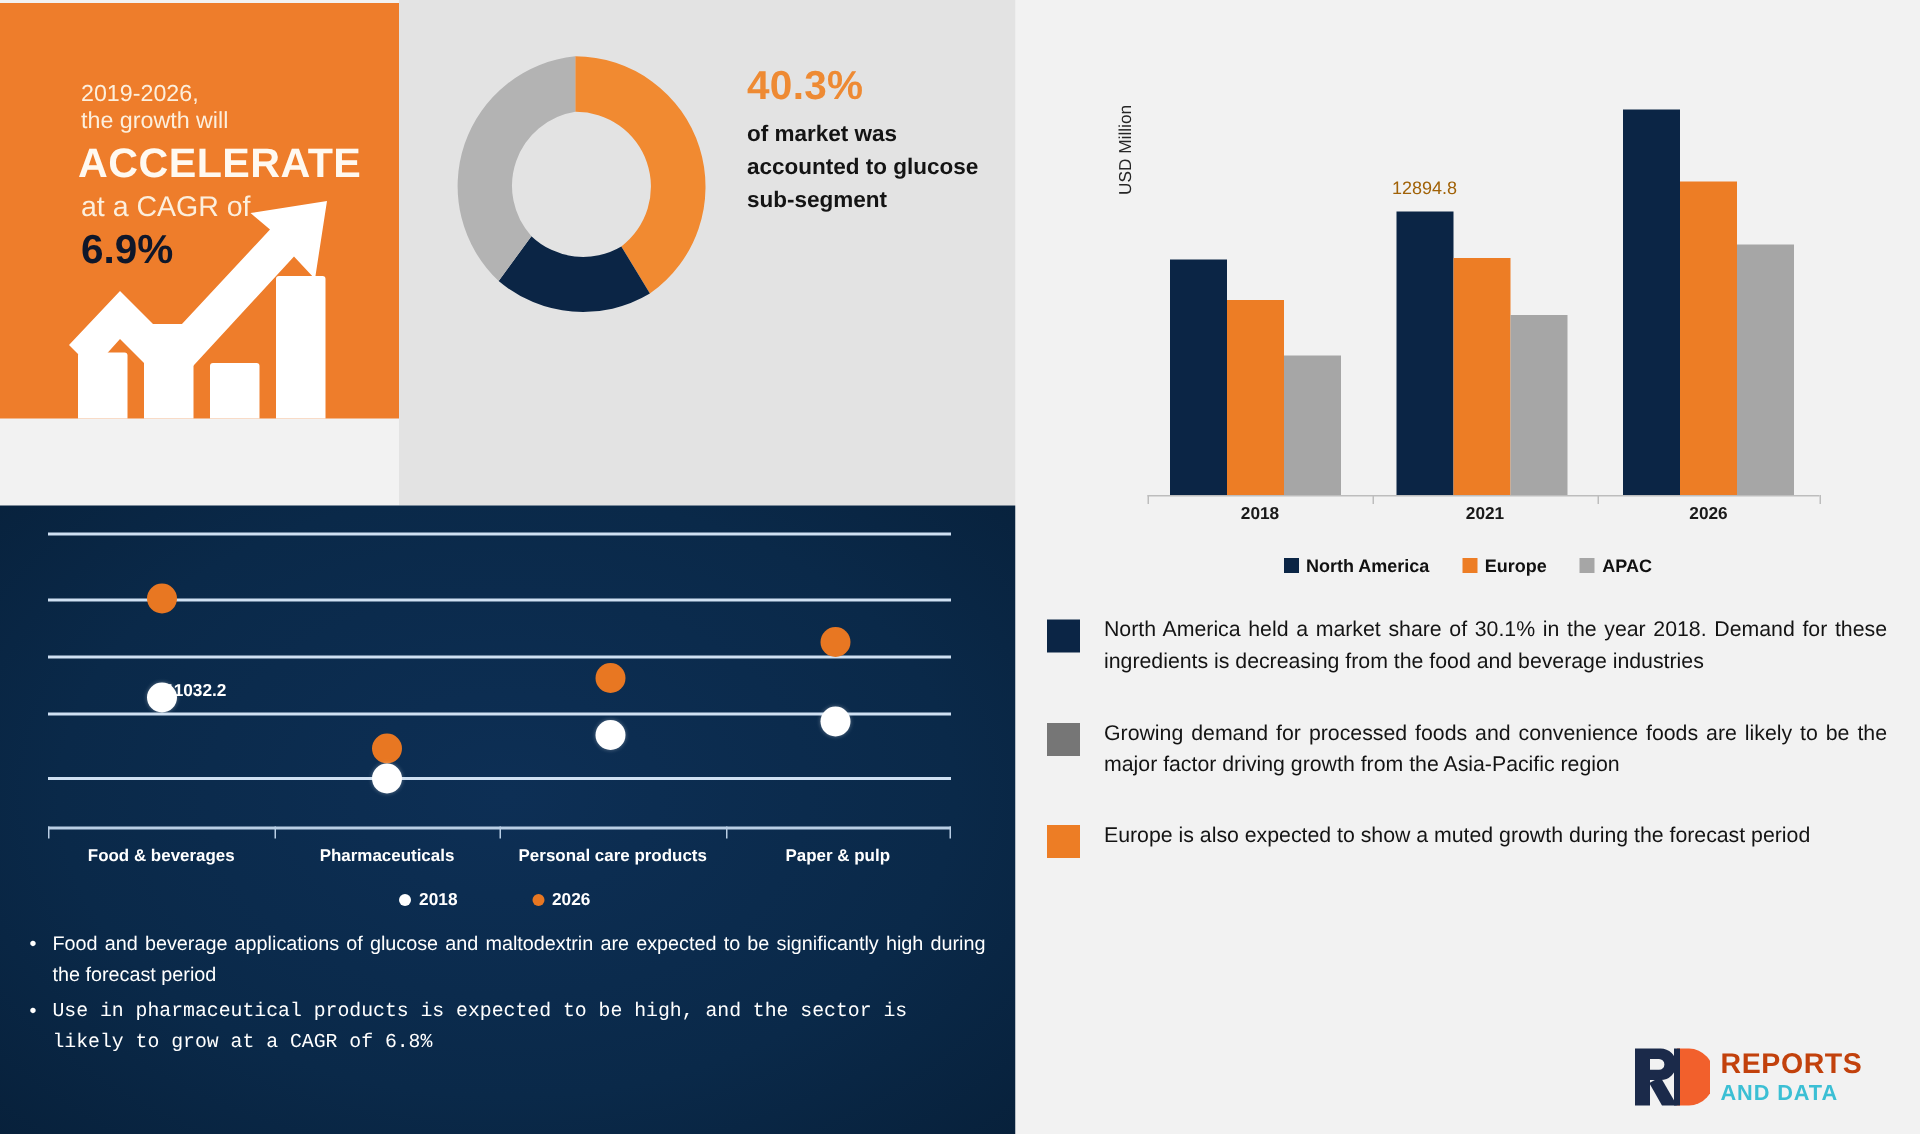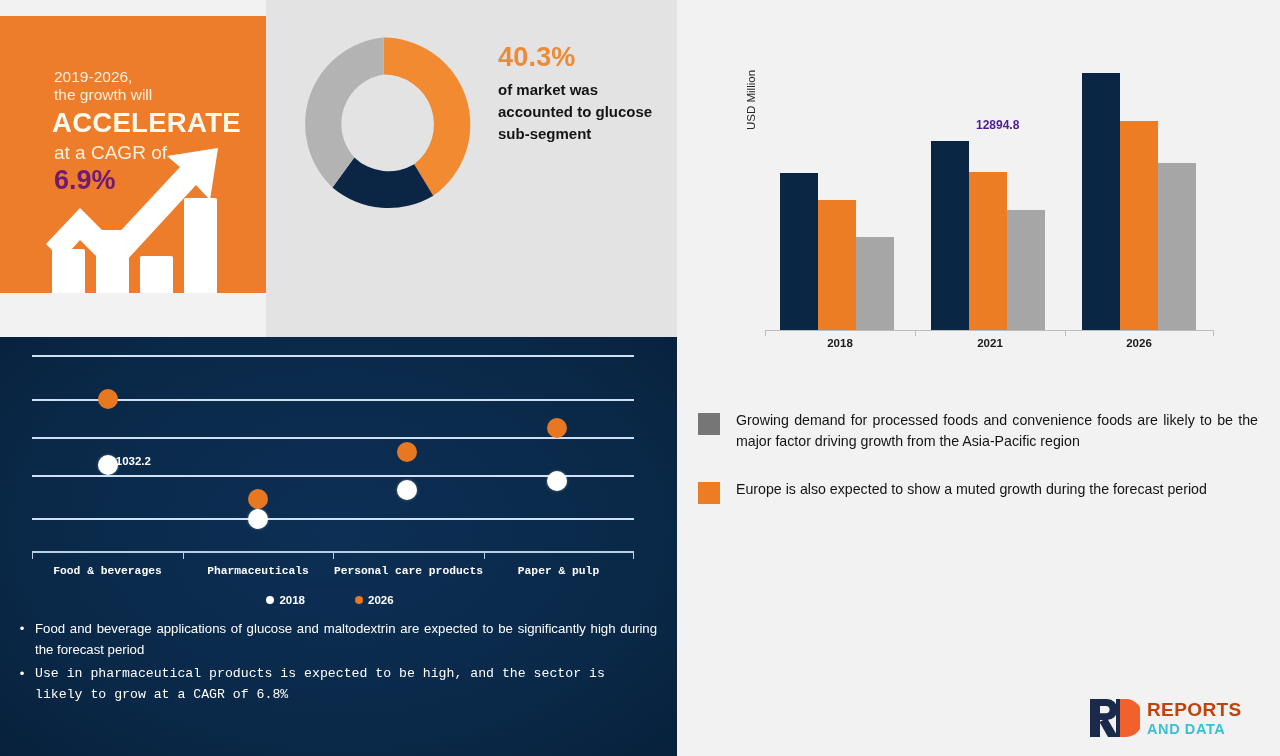--- a/index.html
+++ b/index.html
@@ -11,36 +11,36 @@
     overflow: hidden;
   }
 
   
   #left-half {
     position: absolute; left: 0; top: 0; width: 677px; height: 756px;
   }
 
   
   #accel-panel {
-    position: absolute; left: 0; top: 16px; width: 266px; height: 277px;
+    position: absolute; left: 0; top: 2px; width: 266px; height: 277px;
     background: #ee7d2b;
     overflow: hidden;
   }
   #accel-text {
     position: absolute; left: 54px; top: 52px; color: #fdf4e8;
     line-height: 1.16;
   }
   .accel-small { font-size: 15.5px; color: #fcefdd; display: block; }
   .accel-big {
     font-size: 27.5px; font-weight: bold; letter-spacing: .3px;
     display: block; color: #fff9f0; margin: 3px 0 3px -2px;
   }
   .accel-cagr { font-size: 19px; color: #fcefdd; display: block; }
   .accel-pct {
-    font-size: 27px; font-weight: bold; display: block; color: #701a75;
+    font-size: 27px; font-weight: bold; display: block; color: #0f172a;
     margin-top: 1px;
   }
   #accel-graphic { position: absolute; left: 40px; top: 128px; }
 
   
   #donut-panel {
     position: absolute; left: 266px; top: 0; width: 411px; height: 337px;
     background: #e3e3e3;
   }
   #donut-wrap { position: absolute; left: 25px; top: 32px; width: 185px; height: 185px; }
@@ -56,21 +56,21 @@
   #donut-stat .stat-text {
     font-size: 15px; font-weight: bold; color: #141414; line-height: 1.45;
     display: block; margin-top: 6px;
   }
 
   
   #dark-panel {
     position: absolute; left: 0; top: 337px; width: 677px; height: 419px;
     background: radial-gradient(ellipse 110% 120% at 50% 46%, #0d2f55 0%, #0a2949 40%, #061c33 78%, #04121f 100%);
   }
-  #dotplot { position: absolute; left: 0; top: 0; width: 677px; height: 260px; font-family: Liberation Mono, monospace; }
+  #dotplot { position: absolute; left: 0; top: 0; width: 677px; height: 260px; }
   .grid-line { position: absolute; height: 2px; background: #cfe0f2; left: 32px; width: 602px; }
   .axis-line { position: absolute; height: 2px; background: #b9cee4; left: 32px; width: 602px; }
   .tick { position: absolute; width: 1px; background: #b9cee4; height: 8px; }
   .dot {
     position: absolute; width: 20px; height: 20px; border-radius: 50%;
   }
   .dot-2018 { background: #ffffff; box-shadow: 0 0 3px rgba(255,255,255,.35); }
   .dot-2026 { background: #e87722; }
   .cat-label {
     position: absolute; font-size: 11.3px; font-weight: bold; color: #ffffff;
@@ -117,22 +117,22 @@
   #bar-axis {
     position: absolute; left: 88px; top: 330px; width: 448px; height: 1px;
     background: #bdbdbd;
   }
   .bar-tick { position: absolute; top: 330px; width: 1px; height: 6px; background: #bdbdbd; }
   .bar-cat {
     position: absolute; top: 337px; font-size: 11.5px; font-weight: bold;
     color: #1a1a1a; text-align: center;
   }
   #bar-value-label {
-    position: absolute; left: 976px; top: 118px; font-size: 12px;
-    font-weight: bold; color: #4c1d95;
+    position: absolute; left: 928px; top: 118px; font-size: 12px;
+    font-weight: normal; color: #a16207;
   }
   #bar-legend {
     position: absolute; left: 0; top: 370px; width: 603px;
     display: flex; justify-content: center; align-items: center; gap: 22px;
     font-size: 12px; font-weight: bold; color: #111111;
   }
   .bl-pair { display: flex; align-items: center; gap: 5px; }
   .bl-sq { width: 10px; height: 10px; display: inline-block; }
 
   #right-bullets { position: absolute; left: 698px; top: 410px; width: 560px; }
@@ -273,26 +273,44 @@
     <div id="bar-axis"></div>
     <div class="bar-tick" style="left:88px;"></div>
     <div class="bar-tick" style="left:238px;"></div>
     <div class="bar-tick" style="left:388px;"></div>
     <div class="bar-tick" style="left:536px;"></div>
 
     <div class="bar-cat" style="left:88px;  width:150px;">2018</div>
     <div class="bar-cat" style="left:238px; width:150px;">2021</div>
     <div class="bar-cat" style="left:388px; width:148px;">2026</div>
 
+    <div id="bar-legend">
+      <span class="bl-pair">
+        <span class="bl-sq" style="background:#0b2545;"></span>
+        <span>North America</span>
+      </span>
+      <span class="bl-pair">
+        <span class="bl-sq" style="background:#ed7d25;"></span>
+        <span>Europe</span>
+      </span>
+      <span class="bl-pair">
+        <span class="bl-sq" style="background:#a6a6a6;"></span>
+        <span>APAC</span>
+      </span>
+    </div>
   </div>
 </div>
 
 <div id="bar-value-label">12894.8</div>
 
 <div id="right-bullets">
+  <div class="rb-row">
+    <span class="rb-sq" style="background:#0b2545;"></span>
+    <span class="rb-text">North America held a market share of 30.1% in the year 2018. Demand for these ingredients is decreasing from the food and beverage industries</span>
+  </div>
   <div class="rb-row">
     <span class="rb-sq" style="background:#767676;"></span>
     <span class="rb-text">Growing demand for processed foods and convenience foods are likely to be the major factor driving growth from the Asia-Pacific region</span>
   </div>
   <div class="rb-row">
     <span class="rb-sq" style="background:#ed7d25;"></span>
     <span class="rb-text">Europe is also expected to show a muted growth during the forecast period</span>
   </div>
 </div>
 

